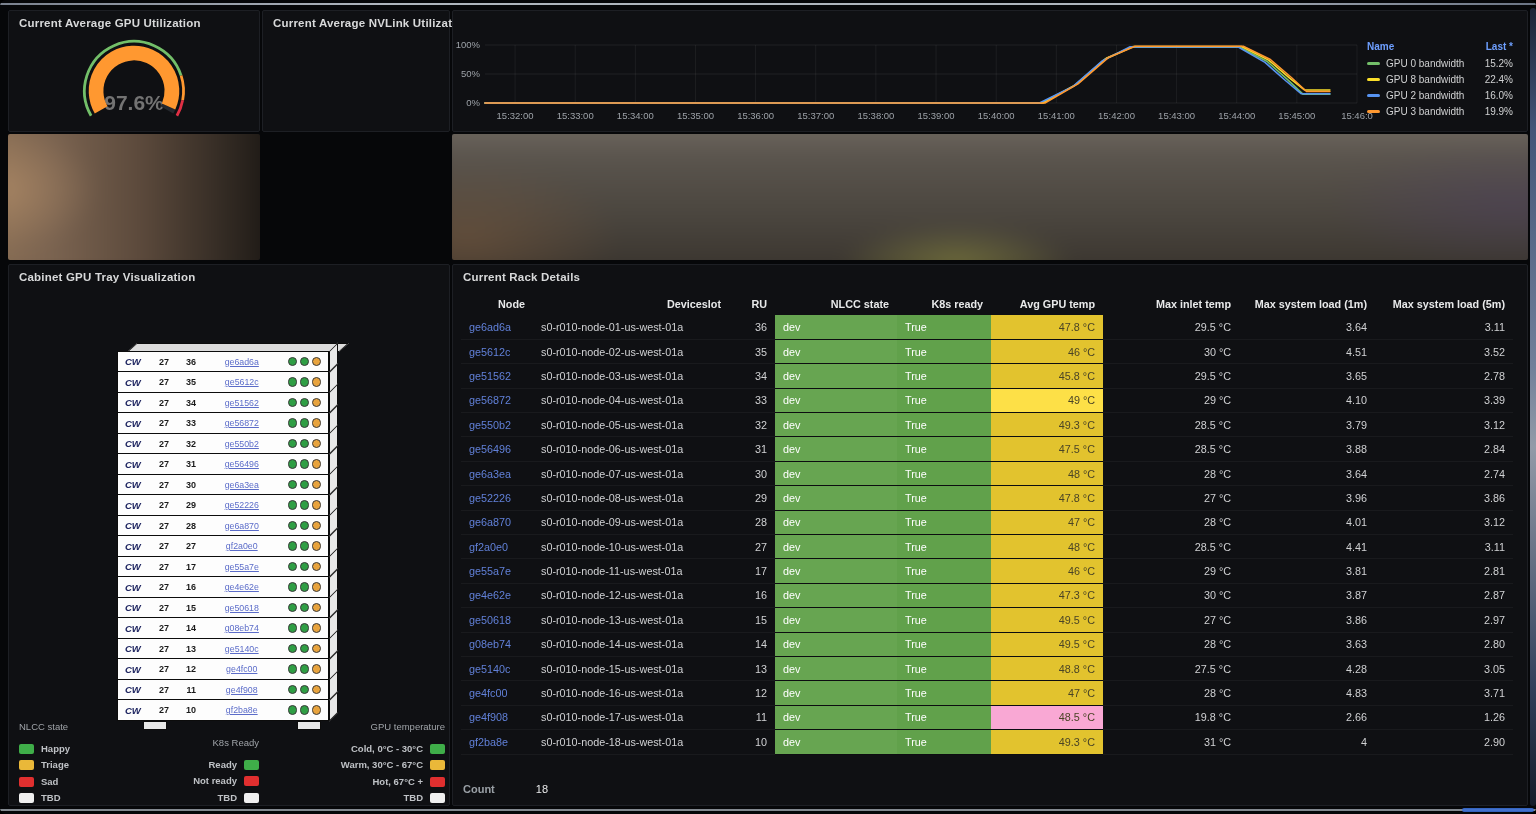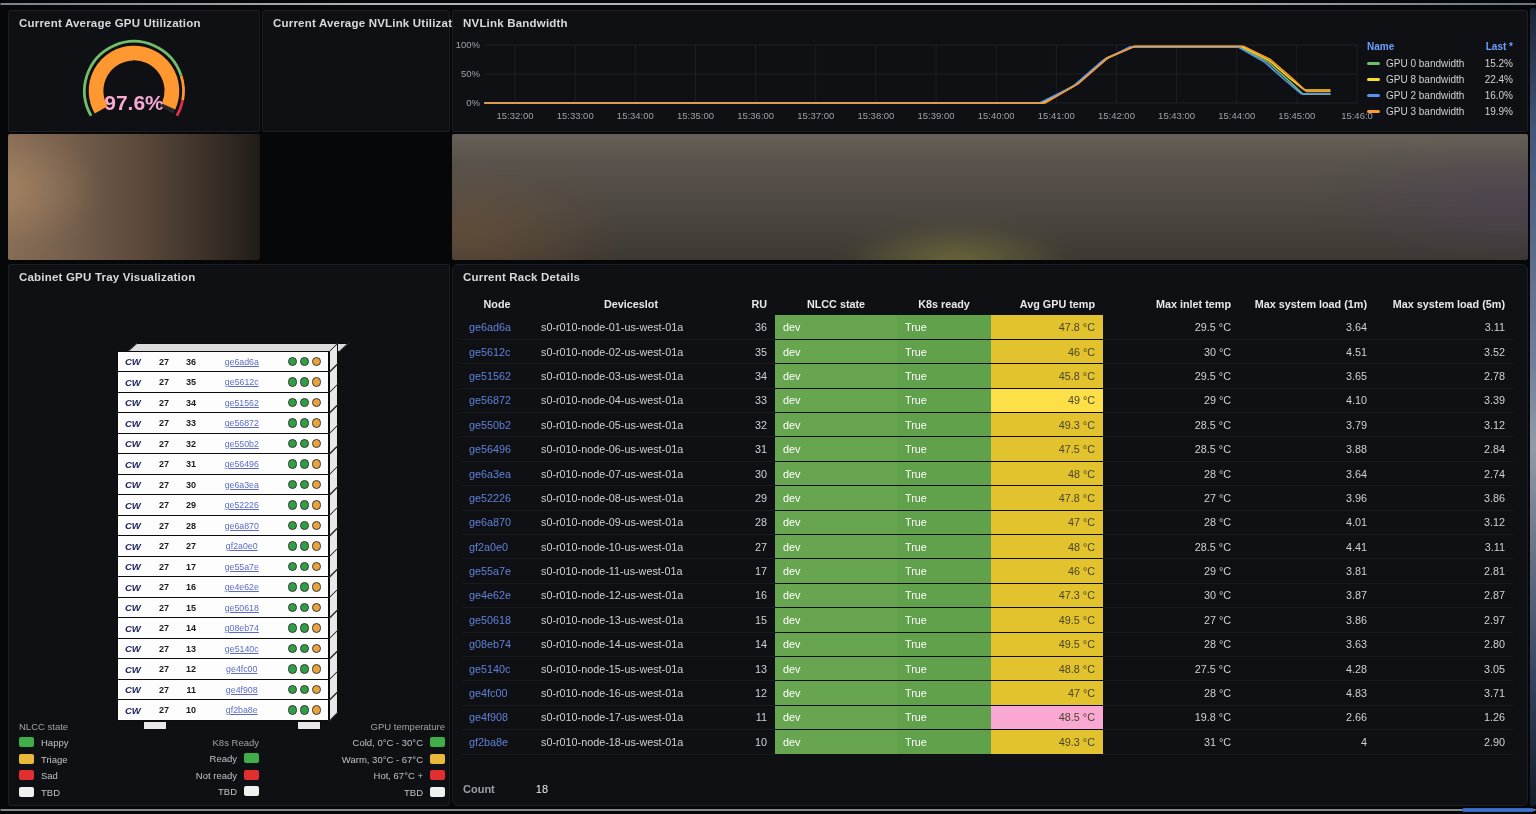--- a/index.html
+++ b/index.html
@@ -18,21 +18,21 @@
   .panel { position:absolute; background:#0f1013; border:1px solid #1d1f24; border-radius:2px; }
   .panel-title { padding:6px 10px 0; font-size:11.5px; font-weight:600; color:#d8d9da; letter-spacing:.2px; white-space:nowrap; }
 
   #p-gpu-util   { left:8px;   top:10px;  width:252px;  height:122px; }
   #p-nvlink-util{ left:262px; top:10px;  width:188px;  height:122px; }
   #p-nvlink-bw  { left:452px; top:10px;  width:1076px; height:122px; }
   #p-blur-left  { left:8px;   top:134px; width:252px;  height:126px; border:none; overflow:hidden; }
   #p-gpu-temp   { left:262px; top:134px; width:188px;  height:126px; }
   #p-blur-right { left:452px; top:134px; width:1076px; height:126px; border:none; overflow:hidden; }
   #p-cabinet    { left:8px;   top:264px; width:442px;  height:542px; }
-  #p-rack       { left:452px; top:264px; width:1076px; height:542px;border-radius:6px; }
+  #p-rack       { left:452px; top:264px; width:1076px; height:542px; }
 
   
   .gauge-wrap { position:relative; margin:0 auto; }
   .gauge-value { position:absolute; left:0; right:0; bottom:10px; text-align:center; font-weight:700; }
 
   
   .blur-inner { position:absolute; inset:-18px; filter:blur(9px); }
   #p-blur-left .blur-inner { background:
     radial-gradient(ellipse 140px 90px at 4% 45%, rgba(190,150,110,.55), transparent 70%),
     linear-gradient(90deg,#8a6f55 0%,#7a6350 22%,#5c4a3c 52%,#322a23 82%,#191512 100%); }
@@ -62,30 +62,30 @@
   .tray-logo { font-size:9.5px; font-weight:800; font-style:italic; color:#1e2560; width:26px; }
   .tray-rack { font-size:9px; font-weight:700; color:#1a1a1a; width:18px; text-align:right; }
   .tray-ru { font-size:9px; font-weight:700; color:#1a1a1a; width:18px; margin-left:9px; text-align:right; }
   .tray-host { flex:1; text-align:center; font-size:8.8px; color:#5b6cc9; text-decoration:underline; cursor:pointer; }
   .tray-dots { display:flex; gap:2.5px; }
   .tray-dot { width:9.5px; height:9.5px; border-radius:50%; border:1.2px solid #3a3a3a; }
   .rack-foot { position:absolute; width:24px; height:9px; background:#e8e8e8; border:1.5px solid #0c0c0c; }
 
   .viz-legend { position:absolute; font-size:9.5px; }
   .viz-legend .vl-title { color:#9fa3a8; height:16px; }
-  .vl-item { display:flex; align-items:flex-start; height:16.5px; color:#bfc2c6; }
+  .vl-item { display:flex; align-items:flex-end; height:16.5px; color:#bfc2c6;font-weight:bold; }
   .vl-sw { width:15px; height:10px; border-radius:2px; flex:none; }
   .vl-item.sw-left .vl-sw { margin-right:7px; }
   .vl-item.sw-right { justify-content:flex-end; }
   .vl-item.sw-right .vl-sw { margin-left:7px; }
   .viz-legend.align-right .vl-title { text-align:right; }
 
   
   .rack-table { position:absolute; left:8px; top:28px; border-collapse:collapse; table-layout:fixed; font-size:10.8px; }
-  .rack-table th { font-weight:700; color:#e8e9ea; text-align:center; height:22px; padding:0 8px; white-space:nowrap; overflow:hidden; }
+  .rack-table th { font-weight:700; color:#e8e9ea; text-align:right; height:22px; padding:0 8px; white-space:nowrap; overflow:hidden; }
   .rack-table td { height:24.4px; padding:0 8px; color:#d0d1d3; border-bottom:1px solid rgba(255,255,255,.045); white-space:nowrap; overflow:hidden; }
   .rack-table .al-r { text-align:right; }
   .rack-table td.cell-node { color:#6180d8; cursor:pointer; }
   .rack-table td.cell-green { color:#fff; border-bottom:1px solid rgba(0,0,0,.14); }
   .rack-table td.cell-yellow { color:#4a4426; border-bottom:1px solid rgba(0,0,0,.14); text-align:right; }
   .table-footer { position:absolute; left:10px; bottom:10px; font-size:11px; }
   .table-footer .cf-label { color:#9aa0a6; font-weight:700; margin-right:38px; }
   .table-footer .cf-value { color:#e8e9ea; }
 </style>
 </head>
@@ -93,37 +93,36 @@
 
 <div class="dash">
   <div class="top-line"></div>
   <div class="bottom-line"></div>
   <div class="bottom-blue"></div>
   <div class="right-strip"></div>
 
   <div class="panel" id="p-gpu-util">
     <div class="panel-title">Current Average GPU Utilization</div>
     <div class="gauge-wrap" style="width:190px;height:96px;">
-      <div class="gauge-value" style="font-size:21px;color:#f9a8d4;">97.6%</div>
+      <div class="gauge-value" style="font-size:21px;color:#737373;">97.6%</div>
     <svg viewBox="0 0 200 124" width="100%" height="100%" style="position:absolute;inset:0;">
           <path d="M 44.57 112.00 A 64 64 0 1 1 160.87 60.22" stroke="#73BF69" stroke-width="3.6" fill="none"></path>
           <path d="M 160.87 60.22 A 64 64 0 0 1 162.87 91.99" stroke="#FF9830" stroke-width="3.6" fill="none"></path>
           <path d="M 162.87 91.99 A 64 64 0 0 1 155.43 112.00" stroke="#E02F44" stroke-width="3.6" fill="none"></path>
           <path d="M 144.68 100.12 A 49 49 0 0 1 142.44 104.50" stroke="#25282e" stroke-width="19" fill="none"></path>
           <path d="M 57.56 104.50 A 49 49 0 1 1 144.68 100.12" stroke="#FF9830" stroke-width="19" fill="none"></path>
         </svg>
       </div>
   </div>
 
   <div class="panel" id="p-nvlink-util">
     <div class="panel-title">Current Average NVLink Utilization</div>
   </div>
 
   <div class="panel" id="p-nvlink-bw">
-    <div class="panel-title">NVLink Bandwidth</div>
     <svg class="chart-svg" id="bw-chart" width="920" height="96">
         <line x1="60.06896551724138" y1="8" x2="60.06896551724138" y2="66" stroke="rgba(255,255,255,0.06)" stroke-width="1"></line>
         <line x1="120.20689655172414" y1="8" x2="120.20689655172414" y2="66" stroke="rgba(255,255,255,0.06)" stroke-width="1"></line>
         <line x1="180.34482758620692" y1="8" x2="180.34482758620692" y2="66" stroke="rgba(255,255,255,0.06)" stroke-width="1"></line>
         <line x1="240.48275862068965" y1="8" x2="240.48275862068965" y2="66" stroke="rgba(255,255,255,0.06)" stroke-width="1"></line>
         <line x1="300.62068965517244" y1="8" x2="300.62068965517244" y2="66" stroke="rgba(255,255,255,0.06)" stroke-width="1"></line>
         <line x1="360.7586206896552" y1="8" x2="360.7586206896552" y2="66" stroke="rgba(255,255,255,0.06)" stroke-width="1"></line>
         <line x1="420.89655172413796" y1="8" x2="420.89655172413796" y2="66" stroke="rgba(255,255,255,0.06)" stroke-width="1"></line>
         <line x1="481.0344827586207" y1="8" x2="481.0344827586207" y2="66" stroke="rgba(255,255,255,0.06)" stroke-width="1"></line>
         <line x1="541.1724137931035" y1="8" x2="541.1724137931035" y2="66" stroke="rgba(255,255,255,0.06)" stroke-width="1"></line>

